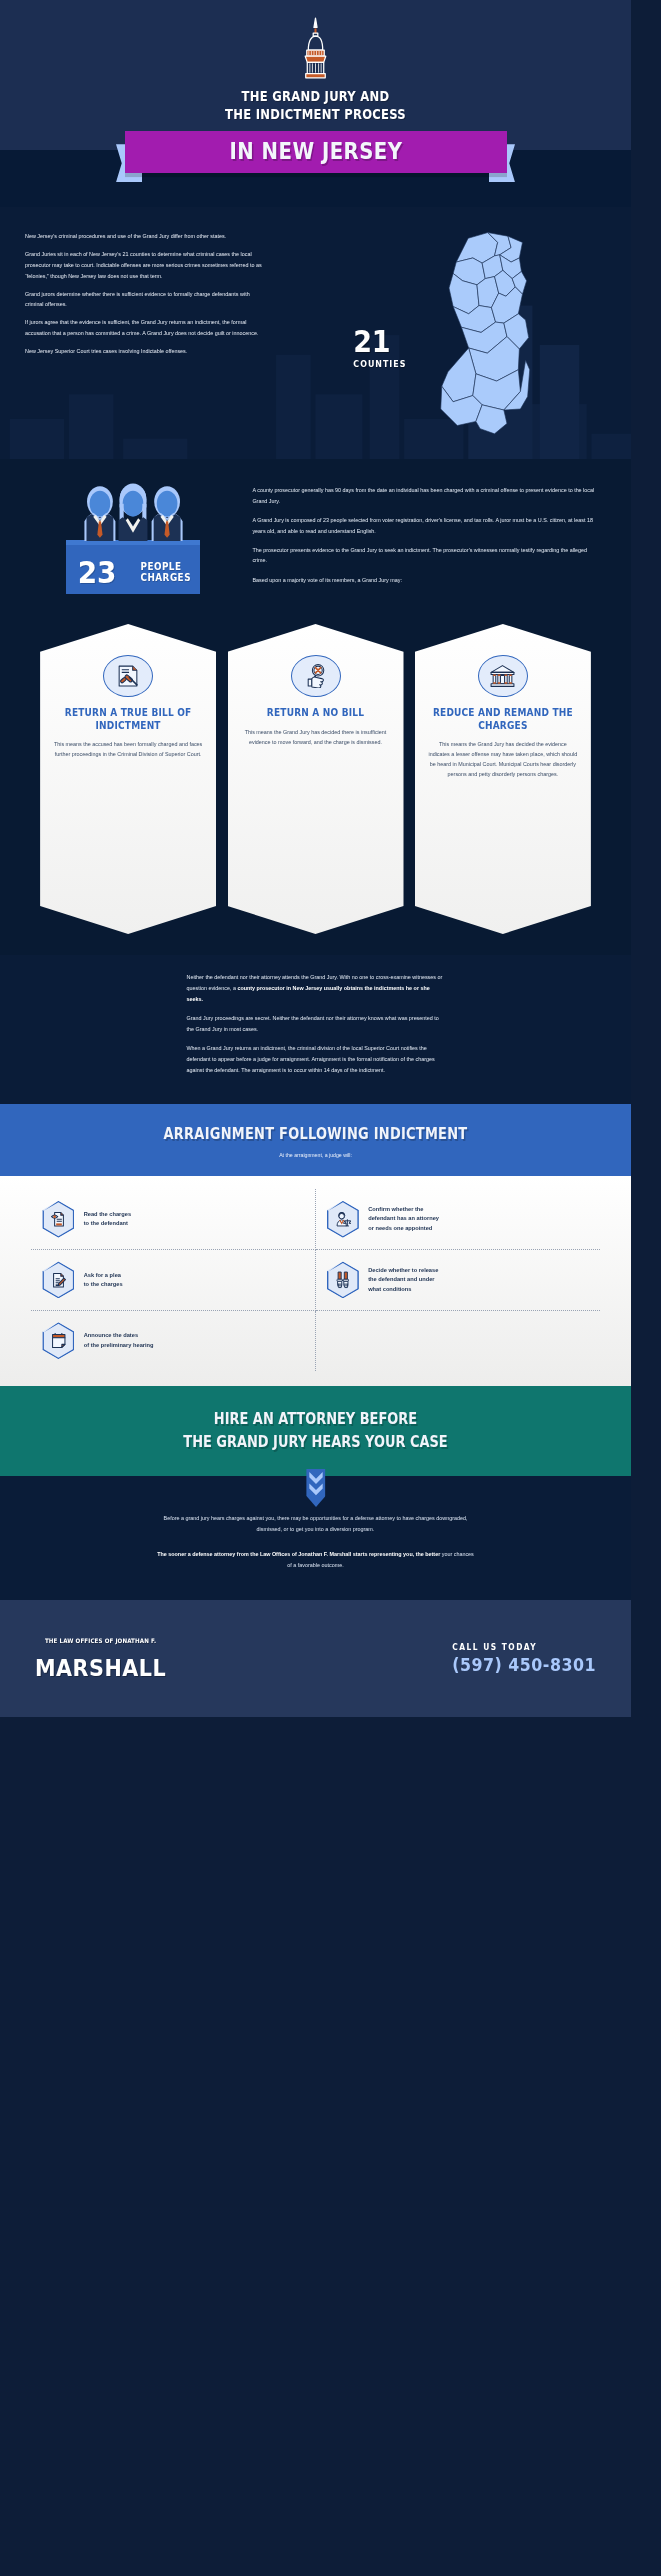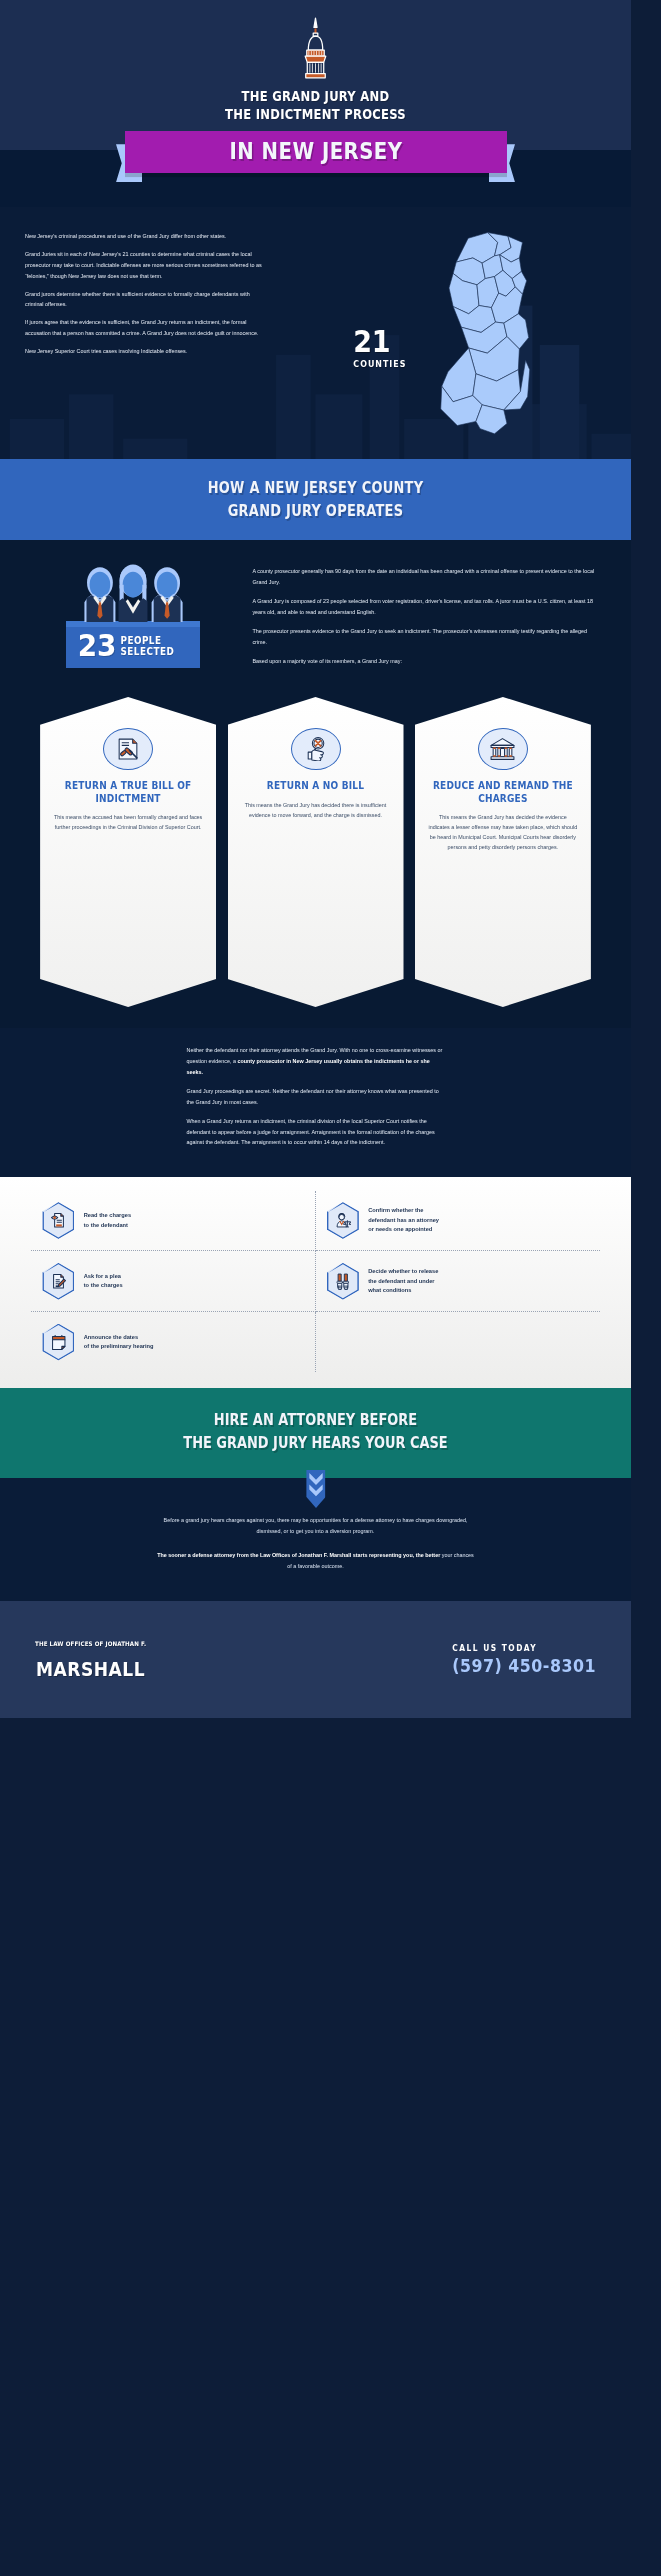--- a/index.html
+++ b/index.html
@@ -98,22 +98,22 @@
   
   .operates { background: #081a33; padding: 24px 0 17.6px 0; display: flex; }
   .operates-left { width: 40%; padding-left: 14.5px; }
   .jury-box { width: 134px; margin: 0 auto; }
   .jury-people { display: flex; justify-content: center; align-items: flex-end; gap: 1px; }
   .podium {
     background: #3166bd; margin-top: -1px;
   }
   .podium-top { height: 5.7px; background: #3f78d0; width: 134px; }
   .podium-body {
-    width: 122px; margin: 0 auto; padding: 6.2px 0 9.3px 5.2px;
-    display: flex; align-items: center; gap: 4px;
+    width: 122px; margin: 8px auto; padding: 6.2px 0 9.3px 5.2px;
+    display: flex; align-items: center; gap: 24px;
   }
   .podium-num {
     font-family: "Liberation Sans Narrow", "DejaVu Sans Condensed", "Liberation Sans", sans-serif;
     font-weight: bold; font-size: 31px; color: #ffffff; line-height: 0.82;
     text-shadow: 1px 1px 0 rgba(0,0,0,0.18);
   }
   .podium-label {
     font-family: "Liberation Sans Narrow", "DejaVu Sans Condensed", "Liberation Sans", sans-serif;
     font-weight: bold; font-size: 9.8px; color: #ffffff; line-height: 1.15; letter-spacing: 0.5px;
     text-shadow: 0.5px 0.5px 0 rgba(0,0,0,0.18);
@@ -196,21 +196,21 @@
     background: #26385c; display: flex; align-items: center; justify-content: space-between;
     padding: 23px 35px 23px 35px; height: 117px;
   }
   .logo-small {
     font-family: "Liberation Sans Narrow", "DejaVu Sans Condensed", "Liberation Sans", sans-serif;
     font-weight: bold; font-size: 6.2px; color: #ffffff; letter-spacing: 0.1px;
     text-shadow: 0.5px 0.5px 0 rgba(0,0,0,0.3);
   }
   .logo-big {
     font-family: "Liberation Sans Narrow", "DejaVu Sans Condensed", "Liberation Sans", sans-serif;
-    font-weight: bold; font-size: 19px; color: #ffffff; letter-spacing: 0.5px; line-height: 1;
+    font-weight: bold; font-size: 23px; color: #ffffff; letter-spacing: 0.5px; line-height: 1;
     text-shadow: 1px 1px 0 rgba(0,0,0,0.3); margin-top: 13px;
   }
   .logo-wrap { text-align: center; }
   .call-wrap { }
   .call-label {
     font-family: "Liberation Sans Narrow", "DejaVu Sans Condensed", "Liberation Sans", sans-serif;
     font-weight: bold; font-size: 8.3px; color: #ffffff; letter-spacing: 1.5px;
   }
   .call-num {
     font-family: "Liberation Sans Narrow", "DejaVu Sans Condensed", "Liberation Sans", sans-serif;
@@ -323,26 +323,20 @@
           <path d="M56 272 L96 226 L110 276 L104 318 L66 330 L44 300 Z"></path>
           <path d="M110 276 L150 290 L192 268 L196 310 L164 346 L122 336 L104 318 Z"></path>
           <path d="M44 300 L66 330 L104 318 L122 336 L110 368 L74 376 L42 344 Z"></path>
           <path d="M122 336 L164 346 L170 372 L146 392 L118 382 L110 368 Z"></path>
           <path d="M196 310 L206 250 L214 268 L210 320 L196 344 L164 346 Z"></path>
         </g>
       </svg>
     </div>
   </section>
 
-  <section class="band">
-    <h2>
-      <span>HOW A NEW JERSEY COUNTY</span><br>
-      <span>GRAND JURY OPERATES</span>
-    </h2>
-  </section>
 
   <section class="operates">
     <div class="operates-left">
       <div class="jury-box">
         <div class="jury-people">
           <svg width="124" height="58" viewBox="0 0 240 112">
 
             <g>
               <ellipse cx="56" cy="36" rx="25" ry="30" fill="#a9c8fb"></ellipse>
               <ellipse cx="56" cy="40" rx="20" ry="25" fill="#4a87d8"></ellipse>
@@ -370,21 +364,21 @@
               <path d="M184 74 l4 0 l3 26 l-5 6 l-5 -6 Z" fill="#c55a28"></path>
             </g>
           </svg>
         </div>
         <div class="podium">
           <div class="podium-top"></div>
           <div class="podium-body">
             <div class="podium-num">23</div>
             <div class="podium-label">
               <span>PEOPLE</span><br>
-              <span>SELECTED</span>
+              <span>CHARGES</span>
             </div>
           </div>
         </div>
       </div>
     </div>
     <div class="operates-right">
       <p>A county prosecutor generally has 90 days from the date an individual has been charged with a criminal offense to present evidence to the local Grand Jury.</p>
       <p>A Grand Jury is composed of 23 people selected from voter registration, driver's license, and tax rolls. A juror must be a U.S. citizen, at least 18 years old, and able to read and understand English.</p>
       <p>The prosecutor presents evidence to the Grand Jury to seek an indictment. The prosecutor's witnesses normally testify regarding the alleged crime.</p>
       <p>Based upon a majority vote of its members, a Grand Jury may:</p>
@@ -462,20 +456,24 @@
   <section class="secrecy">
     <div class="secrecy-inner">
       <p>
         <span>Neither the defendant nor their attorney attends the Grand Jury. With no one to cross-examine witnesses or question evidence, a </span><b>county prosecutor in New Jersey usually obtains the indictments he or she seeks.</b>
       </p>
       <p>Grand Jury proceedings are secret. Neither the defendant nor their attorney knows what was presented to the Grand Jury in most cases.</p>
       <p>When a Grand Jury returns an indictment, the criminal division of the local Superior Court notifies the defendant to appear before a judge for arraignment. Arraignment is the formal notification of the charges against the defendant. The arraignment is to occur within 14 days of the indictment.</p>
     </div>
   </section>
 
+  <section class="band">
+    <h2><span>ARRAIGNMENT FOLLOWING INDICTMENT</span></h2>
+    <div class="sub">At the arraignment, a judge will:</div>
+  </section>
 
   <section class="arr-grid">
 
     <div class="arr-cell b-r b-b">
       <div class="hexi">
         <svg width="15.5" height="16.5" viewBox="0 0 30 32">
           <g fill="none" stroke="#1c3154" stroke-width="2" stroke-linejoin="round">
             <path d="M7 3 h12 l5 5 v21 h-17 Z" fill="#f2f7ff"></path>
             <path d="M19 3 v5 h5" fill="#c55a28"></path>
             <line x1="11" y1="16" x2="21" y2="16"></line>

